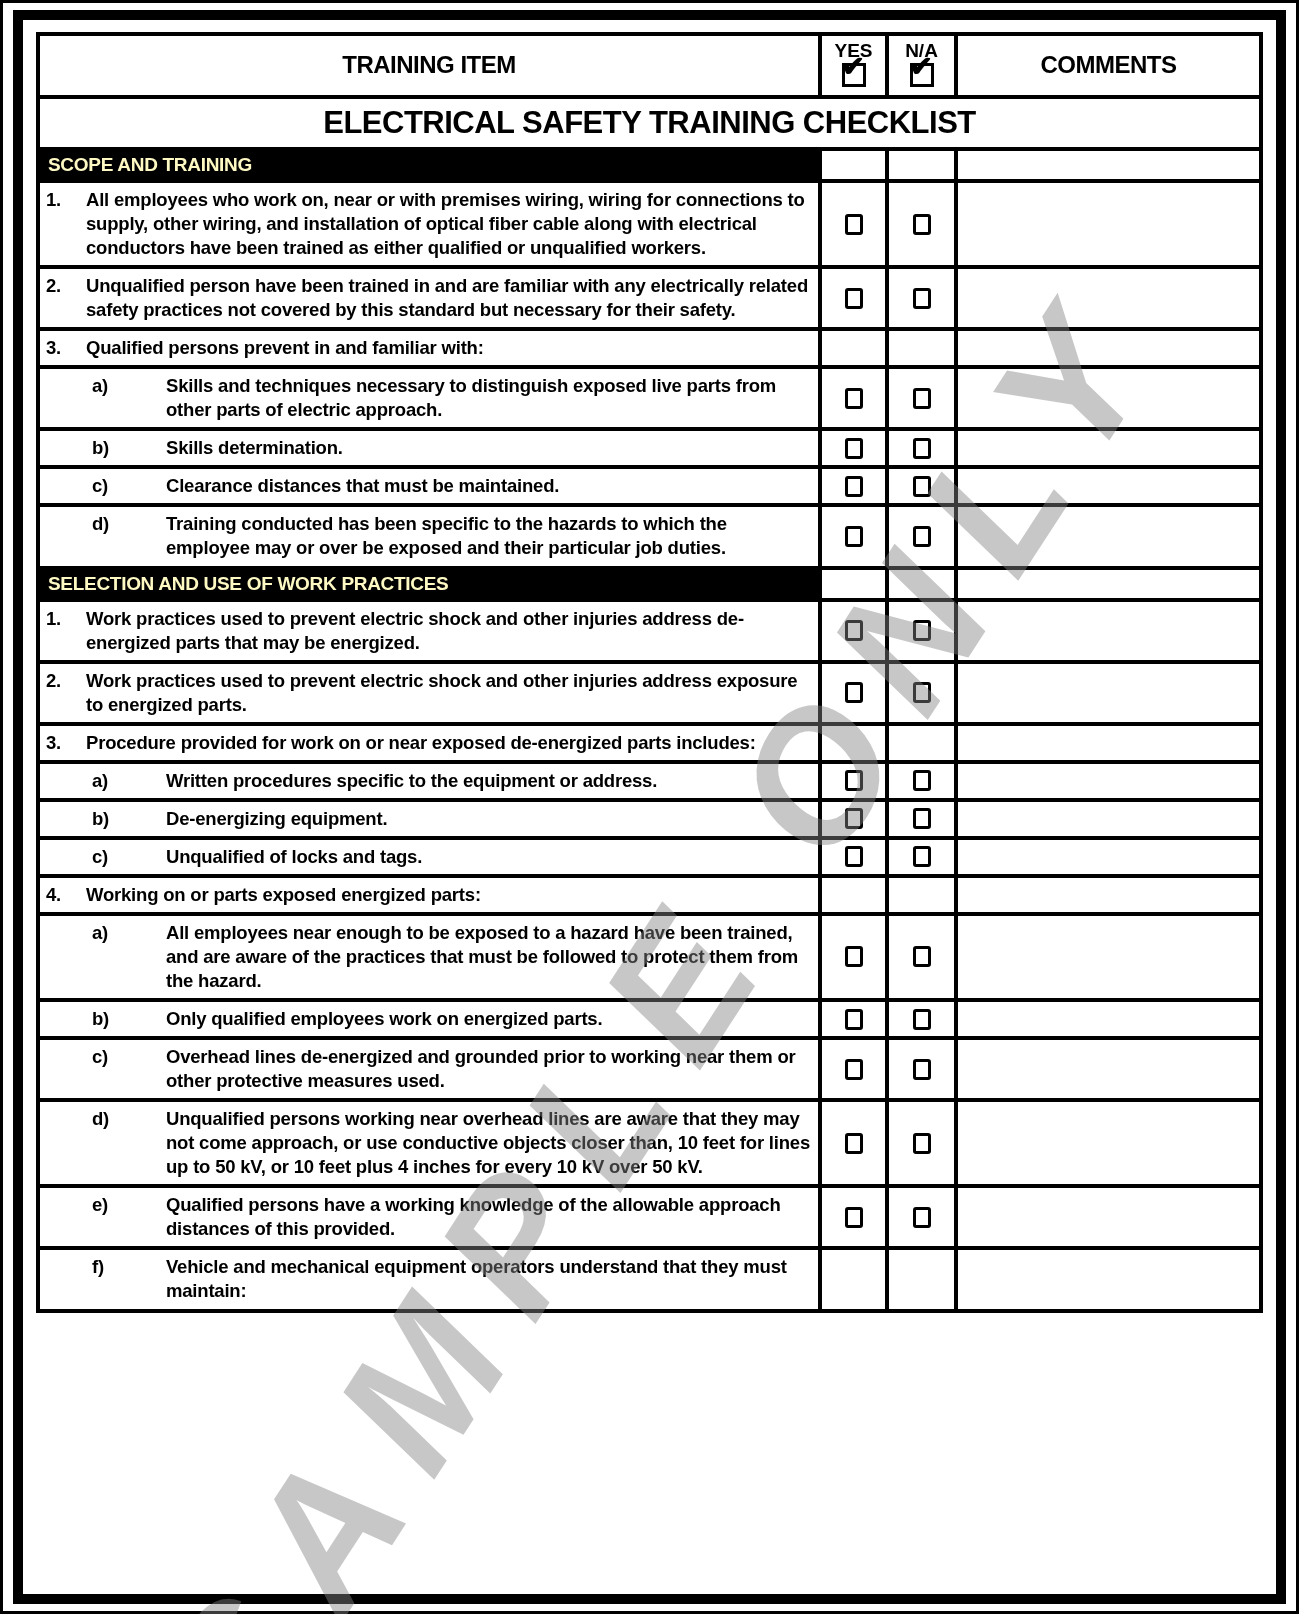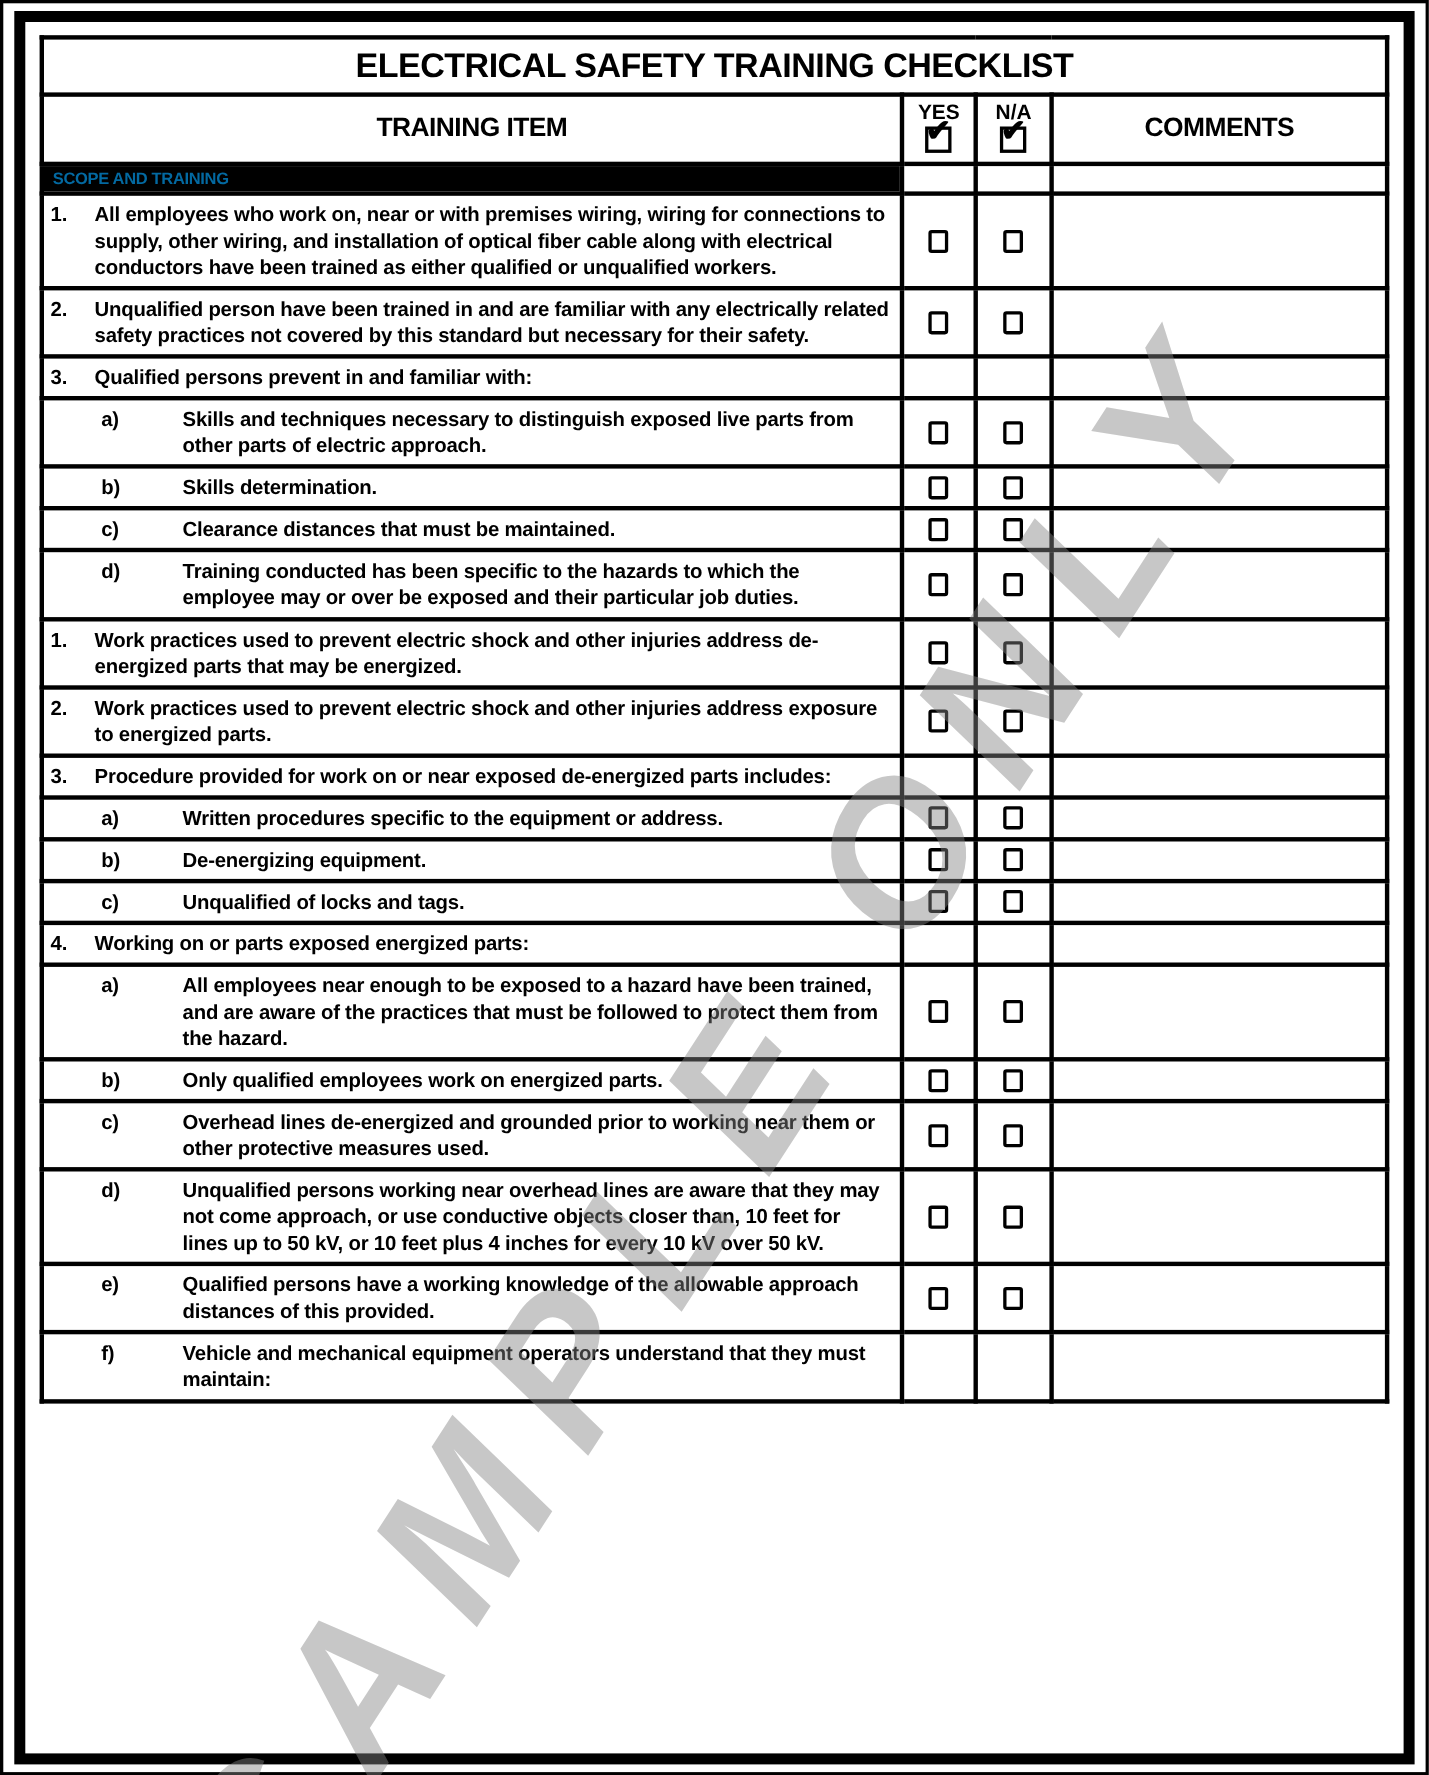--- a/index.html
+++ b/index.html
@@ -38,21 +38,21 @@
     font-size: 28px; font-weight: bold; line-height: 1; color: #000;
   }
 
   .cell { vertical-align: middle; }
   .item-cell {
     padding: 5px 8px 5px 6px; font-size: 18.5px; font-weight: bold;
     line-height: 1.3; letter-spacing: -0.2px;
   }
   .section-title-cell { padding: 0; }
   .section-bar {
-    background: #000; color: #0369a1; font-size: 15px; font-weight: bold;
+    background: #000; color: #fef9c3; font-size: 19px; font-weight: bold;
     padding: 3px 8px; letter-spacing: -0.3px;
   }
   .item { display: flex; align-items: flex-start; }
   .item .label { flex: 0 0 40px; }
   .item.sub { padding-left: 46px; }
   .item.sub .label { flex: 0 0 74px; }
   .item .text { flex: 1 1 auto; }
 
   .yes-cell, .na-cell { text-align: center; }
   .checkbox {
@@ -77,35 +77,35 @@
 <div class="page">
   <div class="page-frame">
     <table class="checklist">
       <colgroup>
         <col class="col-item">
         <col class="col-yes">
         <col class="col-na">
         <col class="col-comments">
       </colgroup>
       <thead>
-        <tr>
-          <td colspan="4" class="title-cell">ELECTRICAL SAFETY TRAINING CHECKLIST</td>
-        </tr>
         <tr>
           <td class="colhead item-head">TRAINING ITEM</td>
           <td class="colhead small-head">
             <div class="colhead-label">YES</div>
             <span class="header-check"><span class="check-glyph">✔</span></span>
           </td>
           <td class="colhead small-head">
             <div class="colhead-label">N/A</div>
             <span class="header-check"><span class="check-glyph">✔</span></span>
           </td>
           <td class="colhead comments-head">COMMENTS</td>
         </tr>
+        <tr>
+          <td colspan="4" class="title-cell">ELECTRICAL SAFETY TRAINING CHECKLIST</td>
+        </tr>
       </thead>
       <tbody id="checklist-body">
           <tr>
             <td class="cell section-title-cell">
               <div class="section-bar">SCOPE AND TRAINING</div>
             </td>
             <td class="cell yes-cell"></td>
             <td class="cell na-cell"></td>
             <td class="cell comments-cell"></td>
           </tr>
@@ -177,20 +177,28 @@
           </tr>
           <tr>
             <td class="cell item-cell">
               <div class="item sub">
                 <span class="label">d)</span>
                 <span class="text">Training conducted has been specific to the hazards to which the employee may or over be exposed and their particular job duties.</span>
               </div>
             </td>
             <td class="cell yes-cell"><span class="checkbox"></span></td>
             <td class="cell na-cell"><span class="checkbox"></span></td>
+            <td class="cell comments-cell"></td>
+          </tr>
+          <tr>
+            <td class="cell section-title-cell">
+              <div class="section-bar">SELECTION AND USE OF WORK PRACTICES</div>
+            </td>
+            <td class="cell yes-cell"></td>
+            <td class="cell na-cell"></td>
             <td class="cell comments-cell"></td>
           </tr>
           <tr>
             <td class="cell item-cell">
               <div class="item top">
                 <span class="label">1.</span>
                 <span class="text">Work practices used to prevent electric shock and other injuries address de-energized parts that may be energized.</span>
               </div>
             </td>
             <td class="cell yes-cell"><span class="checkbox"></span></td>

